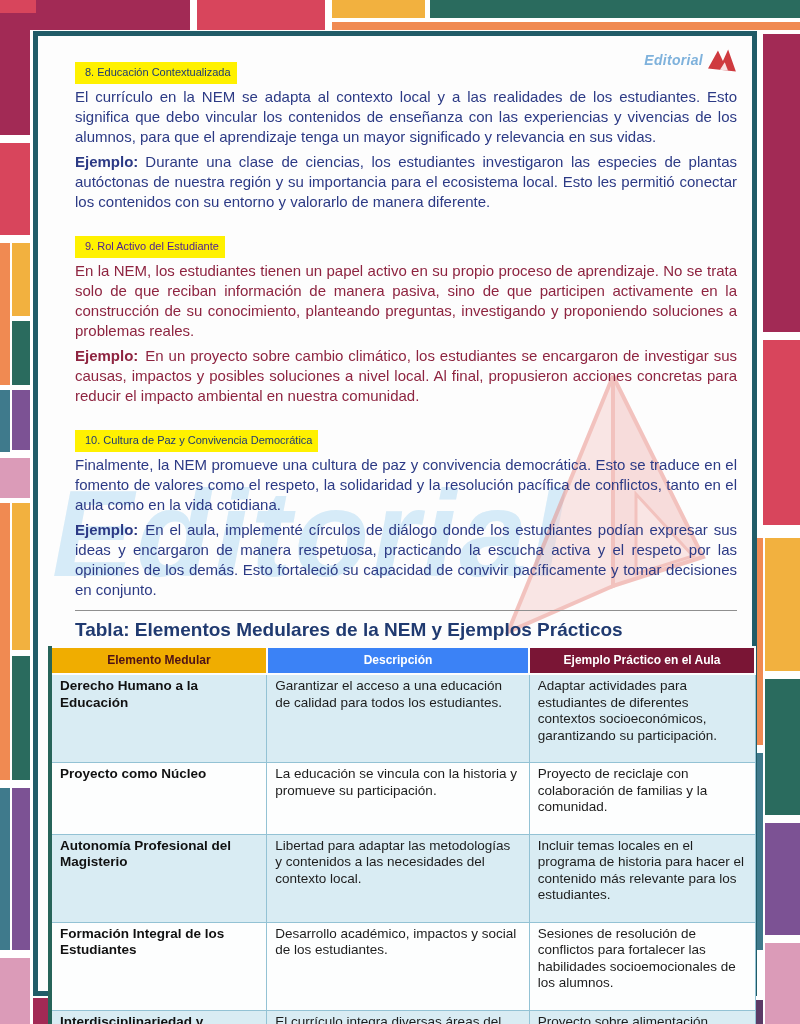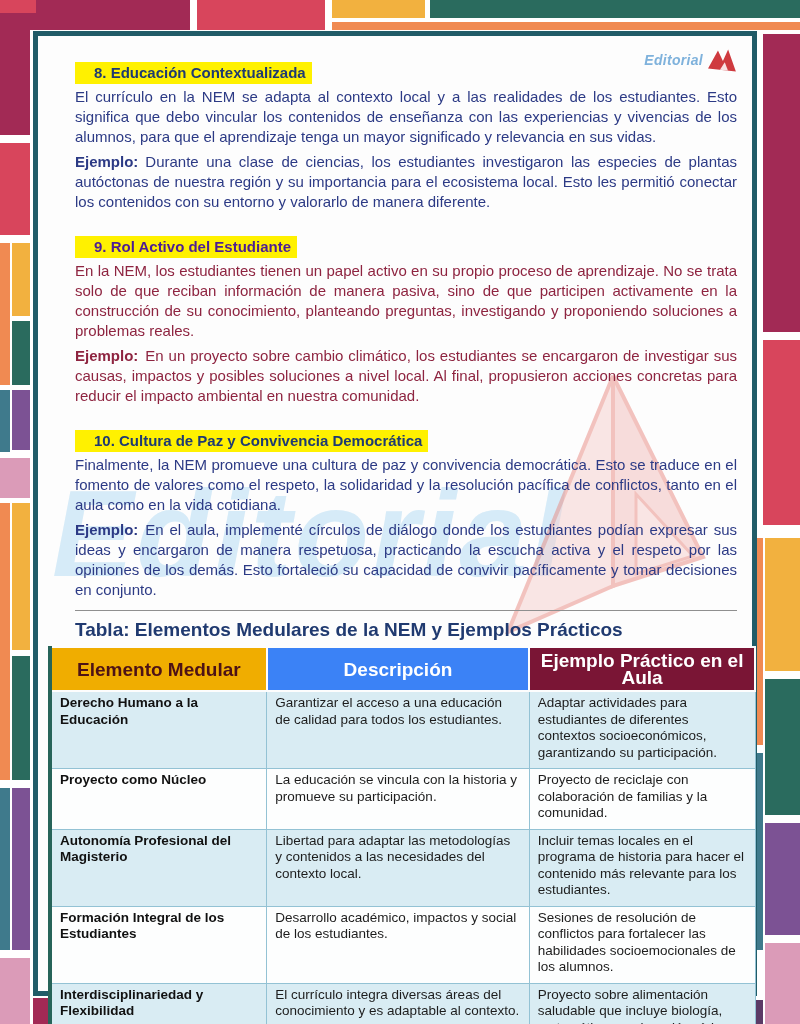--- a/index.html
+++ b/index.html
@@ -12,38 +12,38 @@
 
   .logo{position:absolute;top:12px;right:14px;display:flex;align-items:center;gap:5px;z-index:3;}
   .logo .brand{color:#7fb2dc;font-size:14px;font-weight:bold;font-style:italic;letter-spacing:.3px;}
 
   .watermark{position:absolute;inset:0;z-index:1;overflow:hidden;pointer-events:none;}
   .wm-text{position:absolute;left:14px;top:428px;font-size:122px;font-weight:bold;font-style:italic;
            color:rgba(160,210,240,.42);letter-spacing:3px;white-space:nowrap;}
   .wm-logo{position:absolute;left:430px;top:338px;opacity:.5;}
 
   .section{margin-bottom:10px;}
-  .section .hl{display:inline-block;background:#fff100;font-weight:bold;font-size:15px;
-               padding:2px 6px 3px 19px;line-height:17px;}
+  .section .hl{display:inline-block;background:#fff100;font-weight:normal;font-size:11px;
+               padding:2px 6px 3px 10px;line-height:17px;}
   .section p{margin:3px 0 5px;font-size:15px;line-height:20px;text-align:justify;}
   .sec-blue p{color:#2c3a85;} .sec-blue .hl{color:#1e3a72;}
   .sec-maroon p{color:#8e2440;} .sec-maroon .hl{color:#4c1d95;}
   p.example b{margin-right:7px;}
 
   .divider{border:none;border-top:1px solid #8f8f8f;margin:10px 0 8px 0;width:662px;}
   .table-title{font-size:19px;font-weight:bold;color:#203a70;margin:0 0 5px 0;}
 
   table.nem{border-collapse:collapse;width:708px;margin-left:-27px;table-layout:fixed;
             border-left:4px solid #276459;background:#fff;position:relative;z-index:2;}
-  table.nem th{font-size:19px;font-weight:bold;padding:4px 6px;border:2px solid #fdfdfd;
+  table.nem th{font-size:12px;font-weight:bold;padding:4px 6px;border:2px solid #fdfdfd;
                vertical-align:middle;line-height:17px;}
   th.h-yellow{background:#f0ad00;color:#4d1216;width:30.5%;}
   th.h-teal{background:#3b82f6;color:#ffffff;width:37.5%;}
   th.h-maroon{background:#7a1535;color:#ffffff;width:32%;}
-  table.nem td{font-size:13.5px;line-height:16.5px;padding:3px 8px 7px 8px;border:1px solid #93c2d4;
+  table.nem td{font-size:13.5px;line-height:16.5px;padding:3px 8px 18px 8px;border:1px solid #93c2d4;
                color:#1d1d1d;vertical-align:top;}
   table.nem td:first-child{font-weight:bold;color:#111;}
   table.nem tbody tr:nth-child(odd) td{background:#d9ecf3;}
   table.nem tbody tr:nth-child(even) td{background:#fdfefe;}
 </style>
 </head>
 <body>
 
 <div class="page">
   <div id="mosaic">

